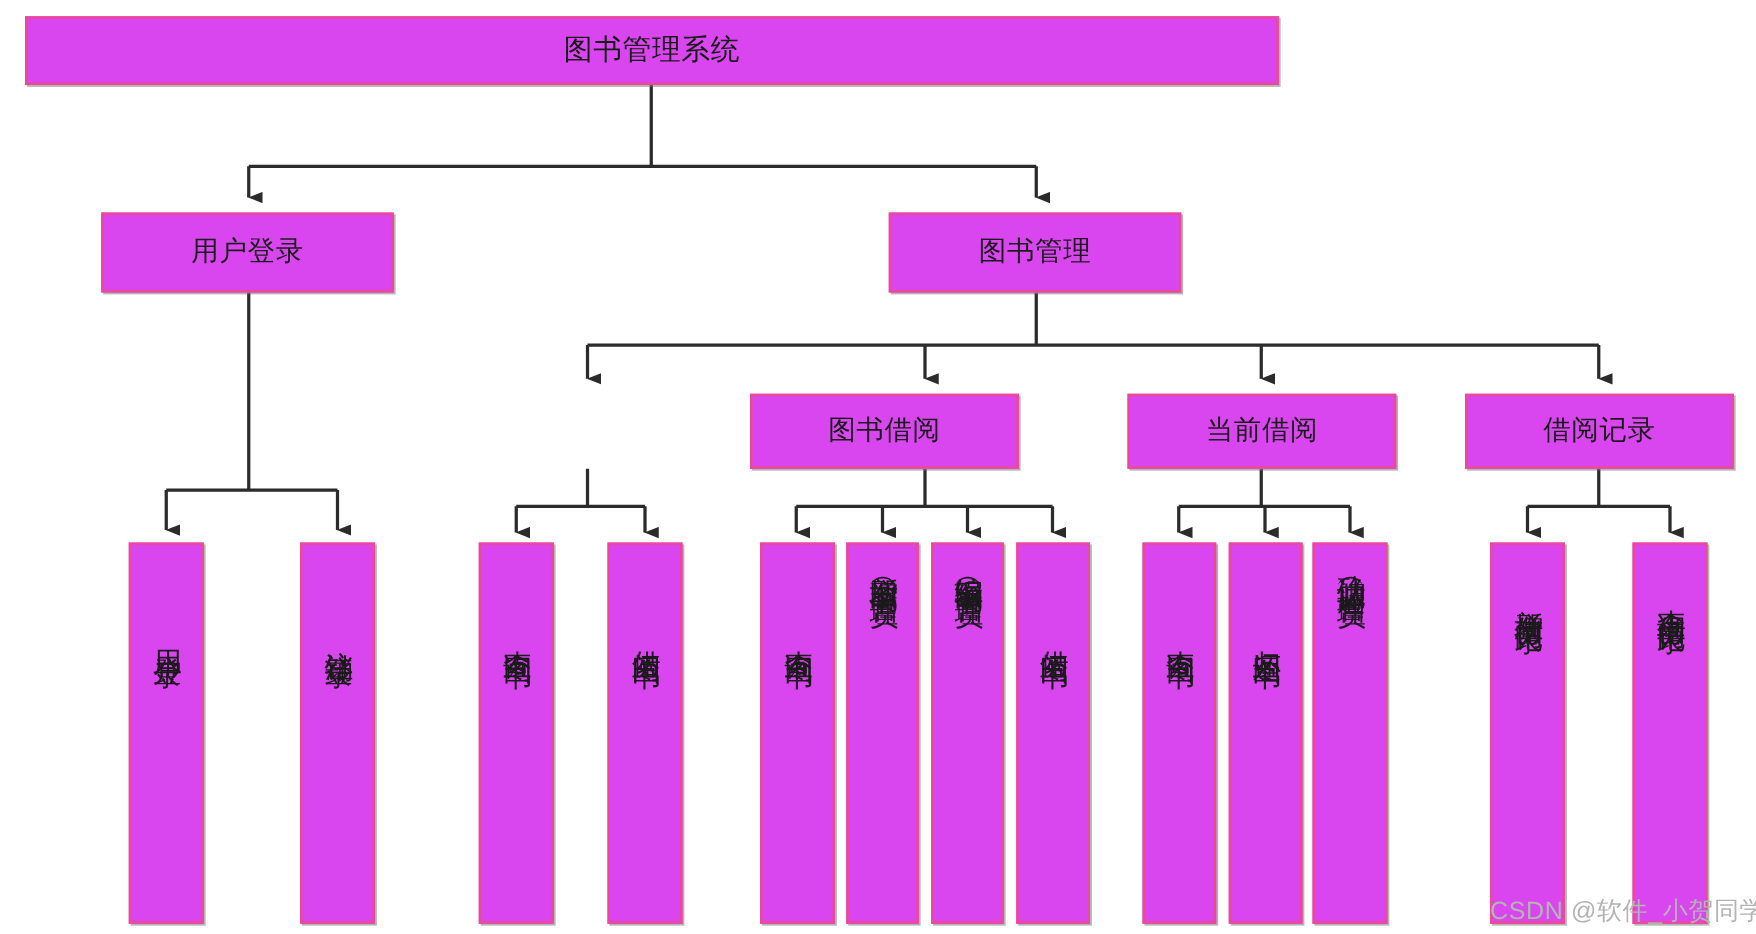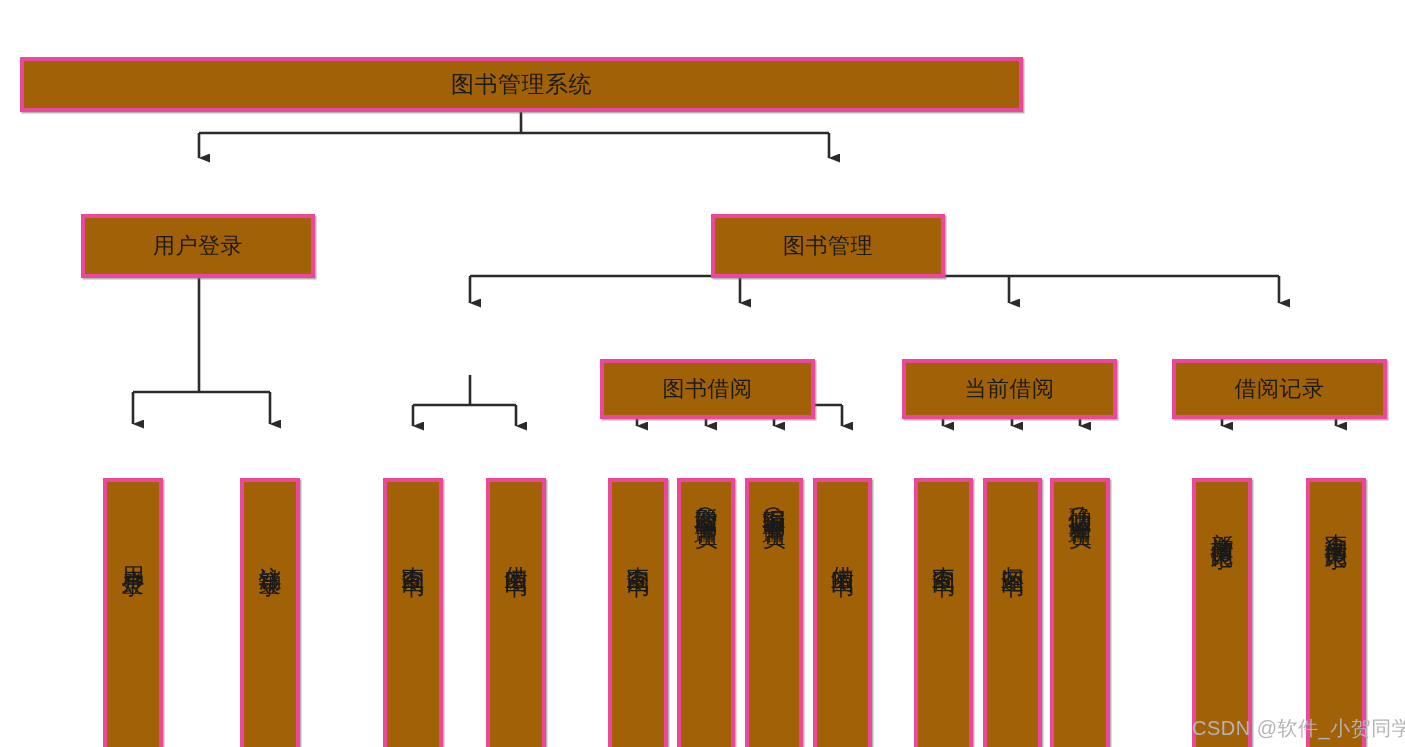--- a/index.html
+++ b/index.html
@@ -22,28 +22,27 @@
     position: absolute;
     left: 0;
     top: 0;
     width: 1405px;
     height: 747px;
     pointer-events: none;
   }
   .node {
     position: absolute;
     box-sizing: border-box;
-    background: #a16207;
-    border: 4px solid #ec4899;
+    background: #d946ef;
+    border: 2px solid #ec4899;
     box-shadow: 1.5px 1.5px 0 rgba(120,120,120,0.55);
     display: flex;
     align-items: center;
     justify-content: center;
     color: #1a1a1a;
-    margin-top: 44px;
   }
   .node .label {
     display: block;
     text-align: center;
     line-height: 1.12;
     white-space: nowrap;
   }
   
   .node.horiz .label {
     font-size: 22px;

